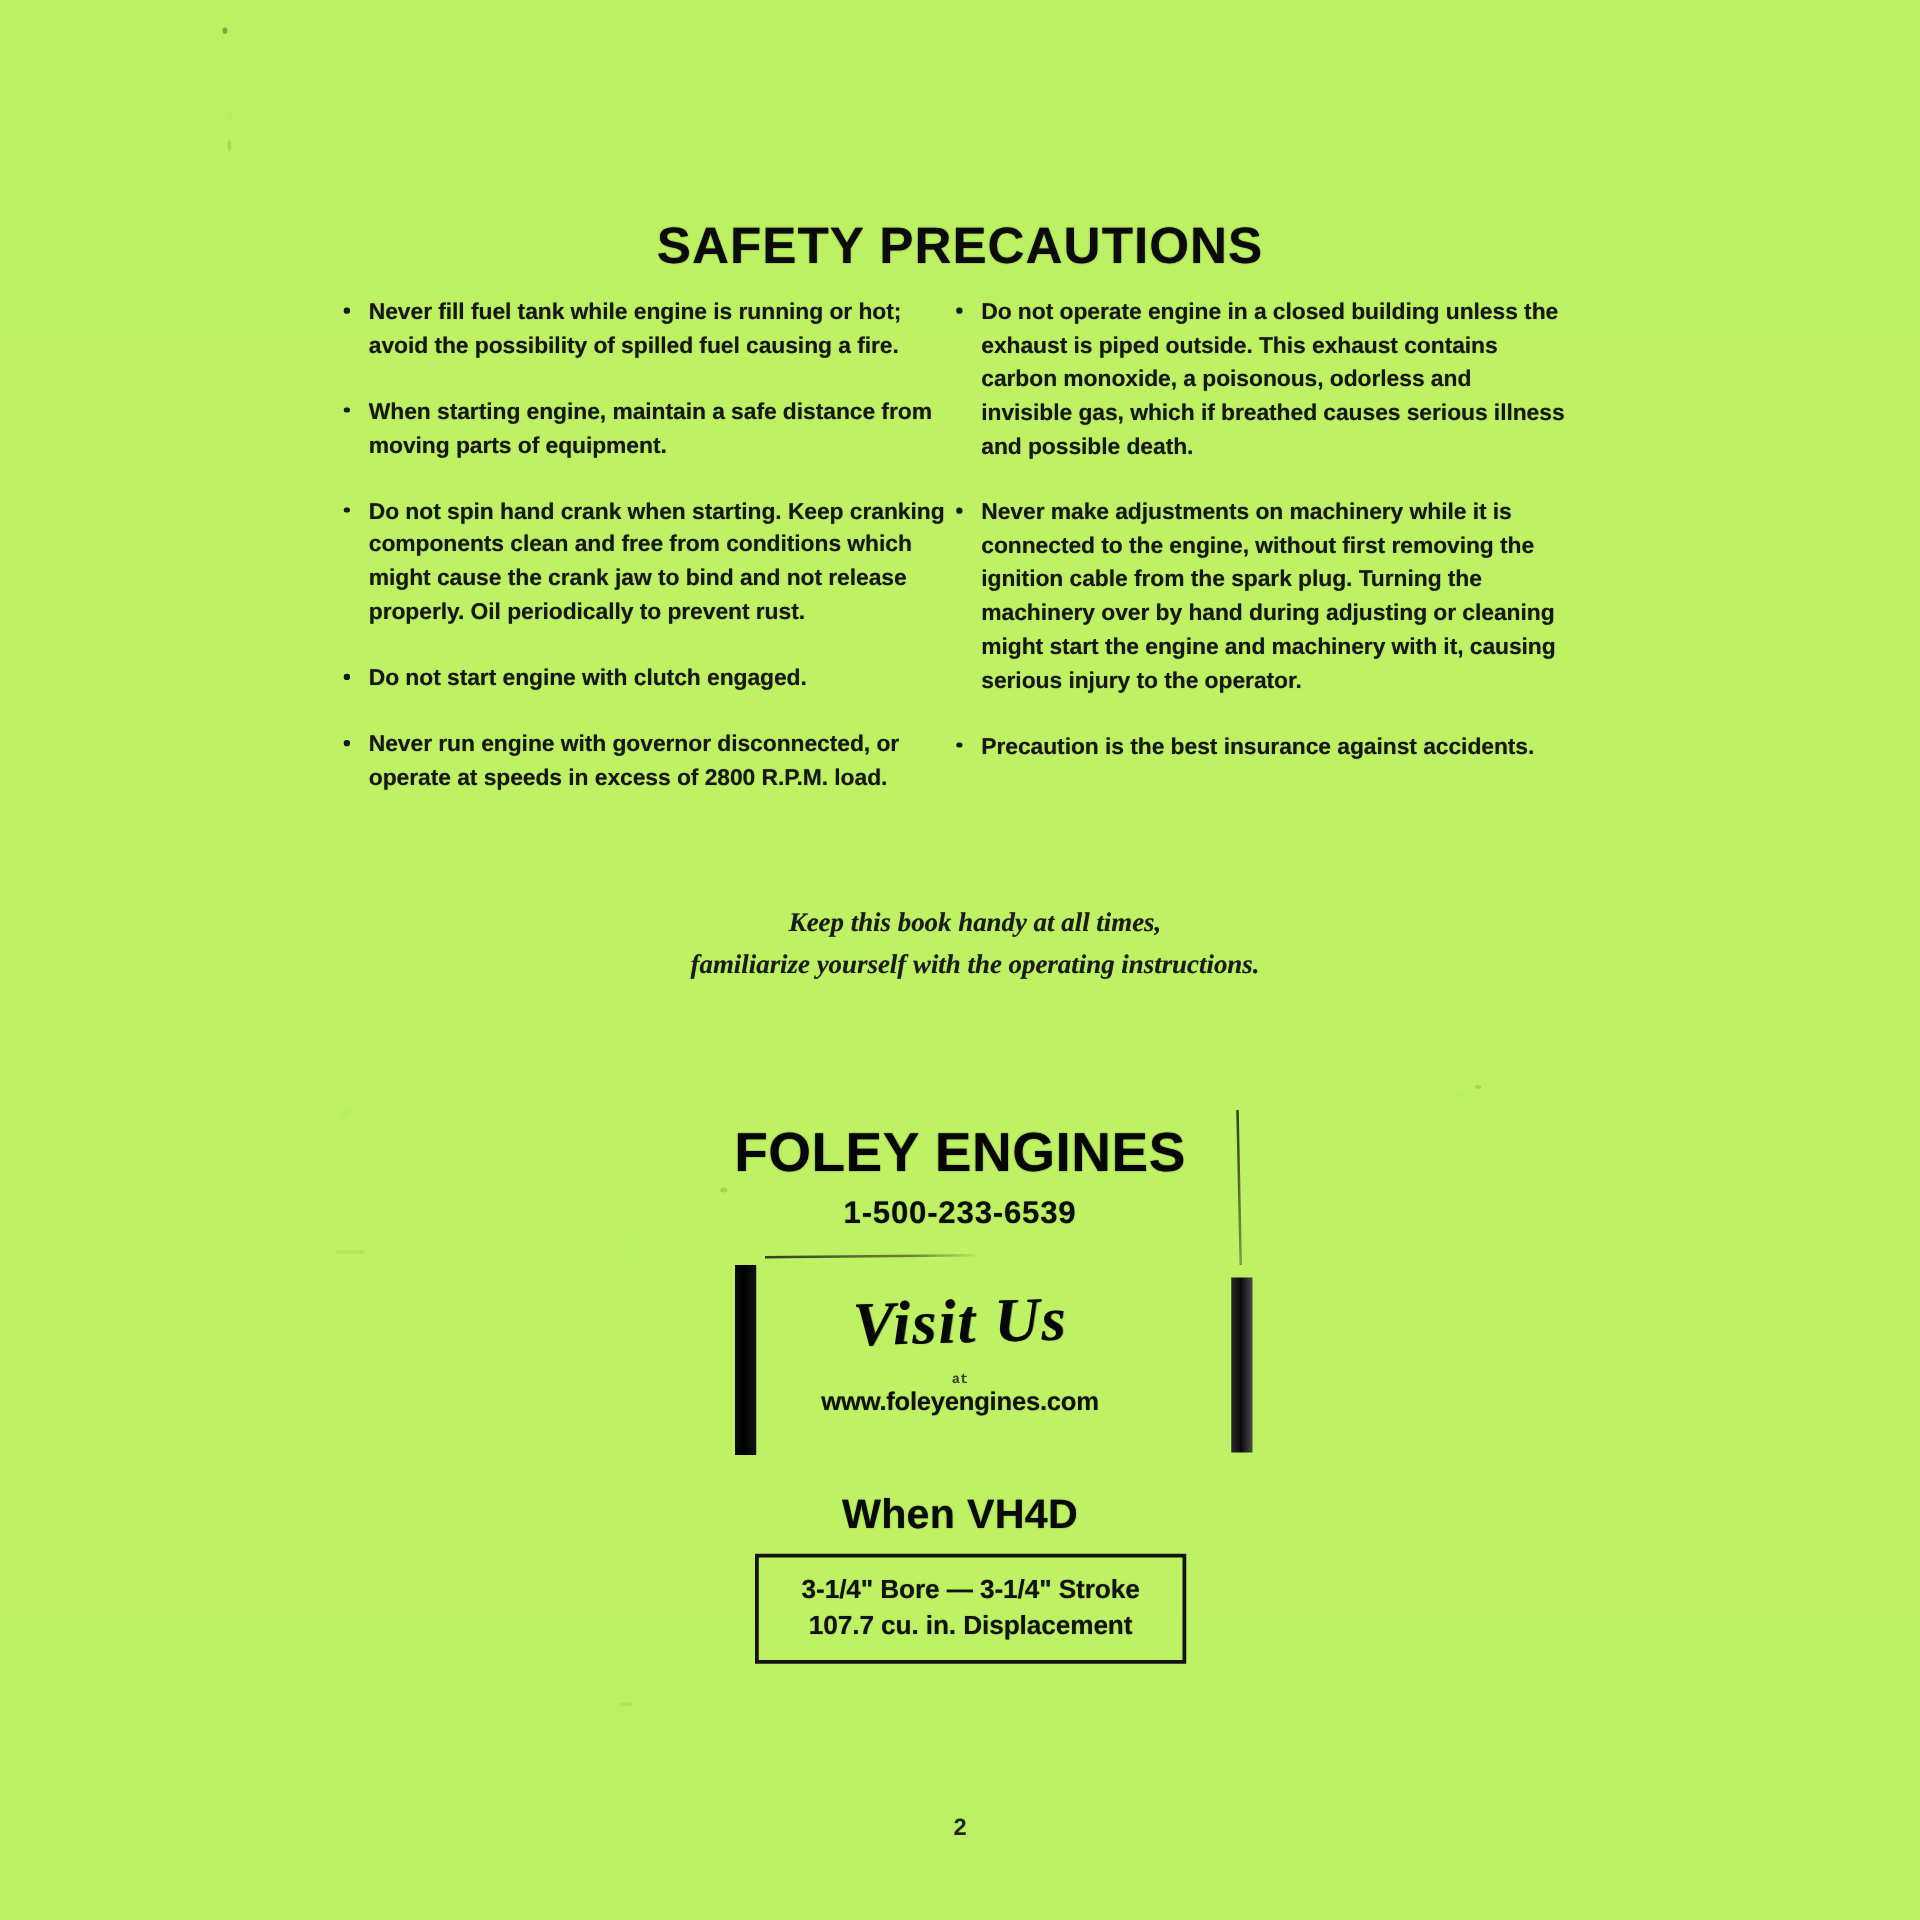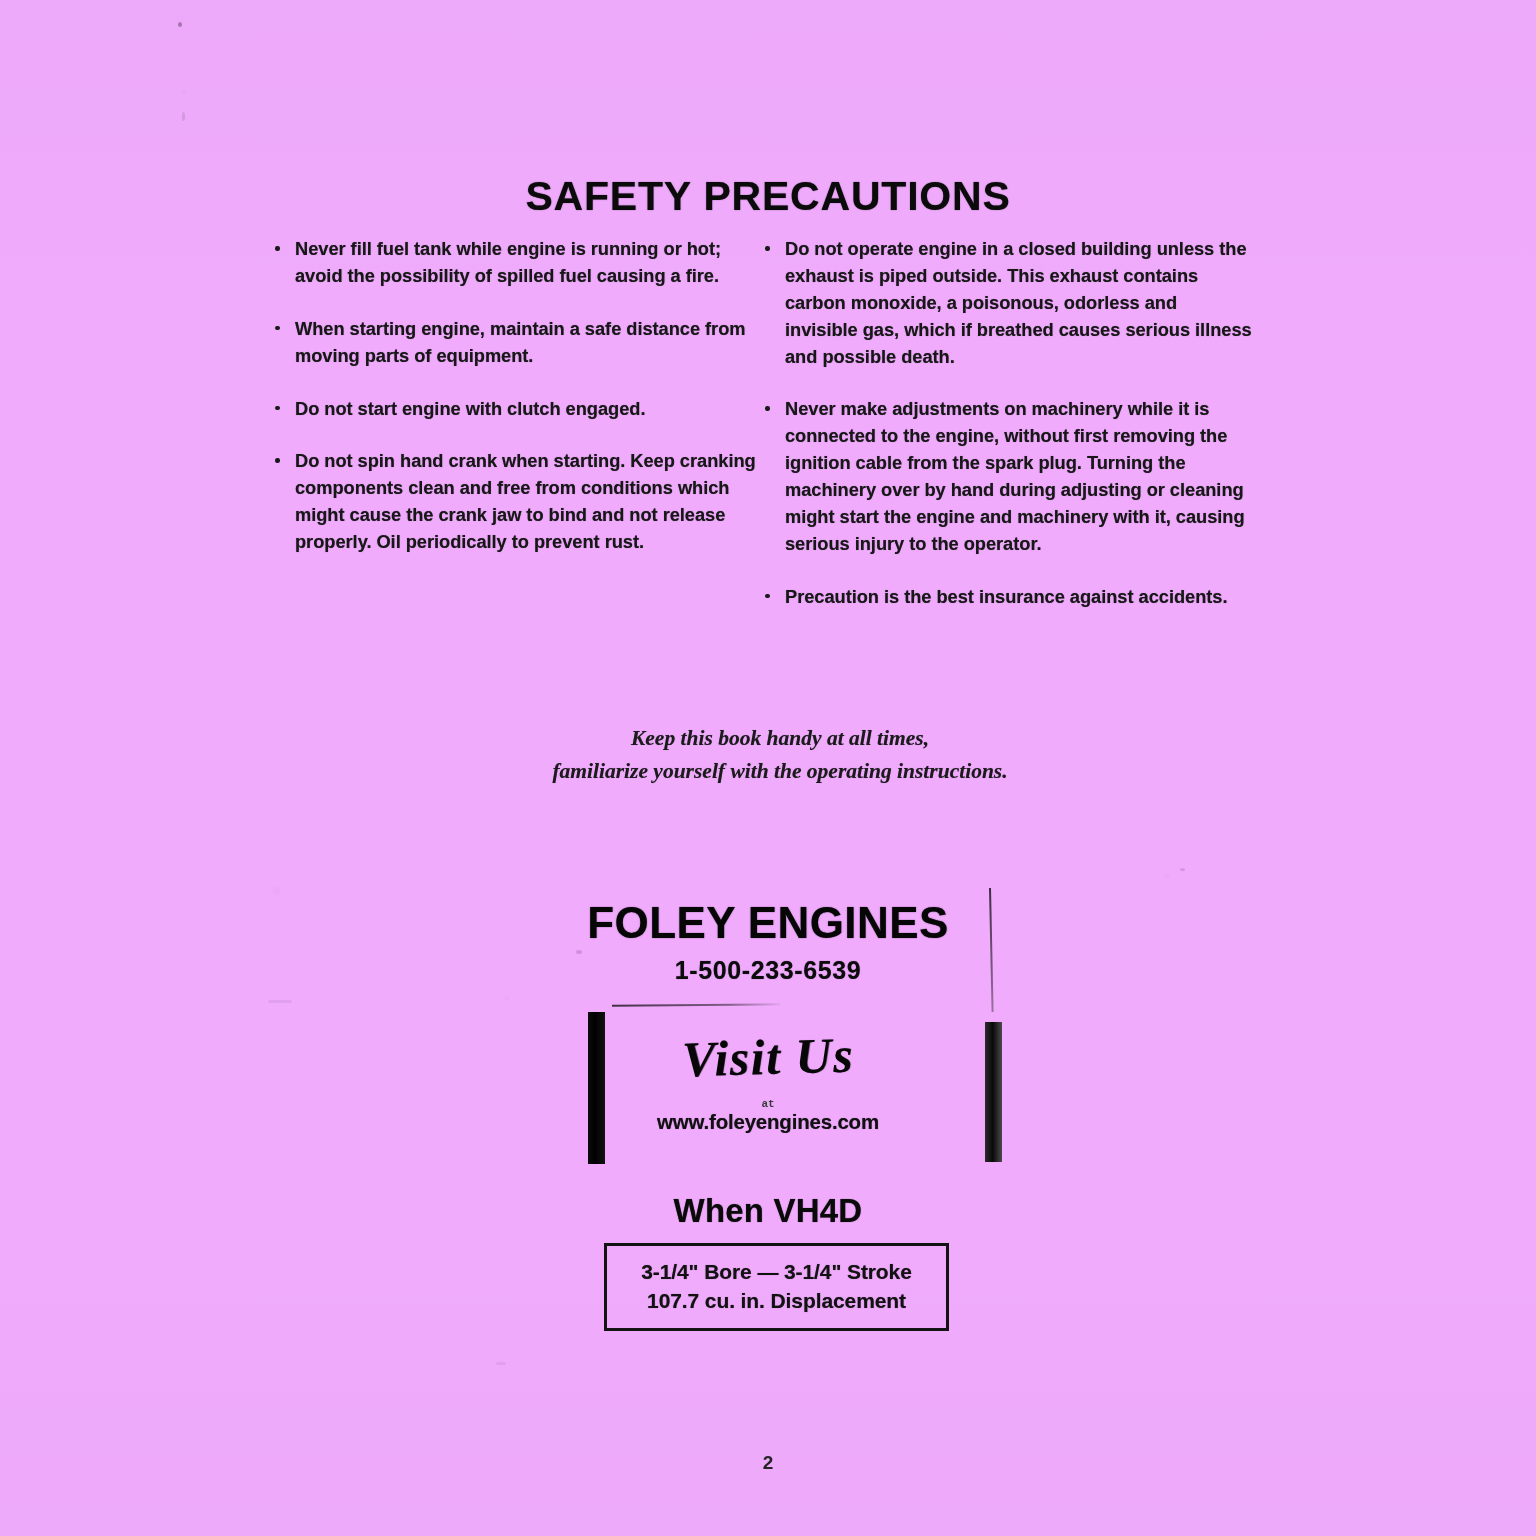--- a/index.html
+++ b/index.html
@@ -13,21 +13,21 @@
     position: relative;
     overflow: hidden;
     font-family: "Liberation Sans", sans-serif;
     color: #1a1a1a;
   }
 
   
   .page {
     position: absolute;
     inset: 0;
-    background: #f0abfc;
+    background: #bef264;
   }
   .paper-noise {
     position: absolute;
     inset: 0;
     pointer-events: none;
     background:
       radial-gradient(circle at 12% 6%, rgba(0,0,0,0.020) 0 2px, transparent 3px),
       radial-gradient(circle at 18% 58%, rgba(0,0,0,0.014) 0 3px, transparent 5px),
       radial-gradient(circle at 76% 57%, rgba(0,0,0,0.012) 0 2px, transparent 4px),
       radial-gradient(circle at 33% 65%, rgba(0,0,0,0.010) 0 2px, transparent 4px),
@@ -272,22 +272,23 @@
   <div class="speck" style="left:496px;top:1362px;width:10px;height:3px;opacity:.2;border-radius:2px;"></div>
 
   <h1 class="doc-title">SAFETY PRECAUTIONS</h1>
 
   <div class="columns">
 
     <div class="col">
       <ul class="bullets">
         <li>Never fill fuel tank while engine is running or hot; avoid the possibility of spilled fuel causing a fire.</li>
         <li>When starting engine, maintain a safe distance from moving parts of equipment.</li>
+        <li>Do not spin hand crank when starting. Keep cranking components clean and free from conditions which might cause the crank jaw to bind and not release properly. Oil periodically to prevent rust.</li>
         <li>Do not start engine with clutch engaged.</li>
-        <li>Do not spin hand crank when starting. Keep cranking components clean and free from conditions which might cause the crank jaw to bind and not release properly. Oil periodically to prevent rust.</li>
+        <li>Never run engine with governor disconnected, or operate at speeds in excess of 2800 R.P.M. load.</li>
       </ul>
     </div>
 
     <div class="col">
       <ul class="bullets">
         <li>Do not operate engine in a closed building unless the exhaust is piped outside. This exhaust contains carbon monoxide, a poisonous, odorless and invisible gas, which if breathed causes serious illness and possible death.</li>
         <li>Never make adjustments on machinery while it is connected to the engine, without first removing the ignition cable from the spark plug. Turning the machinery over by hand during adjusting or cleaning might start the engine and machinery with it, causing serious injury to the operator.</li>
         <li>Precaution is the best insurance against accidents.</li>
       </ul>
     </div>

